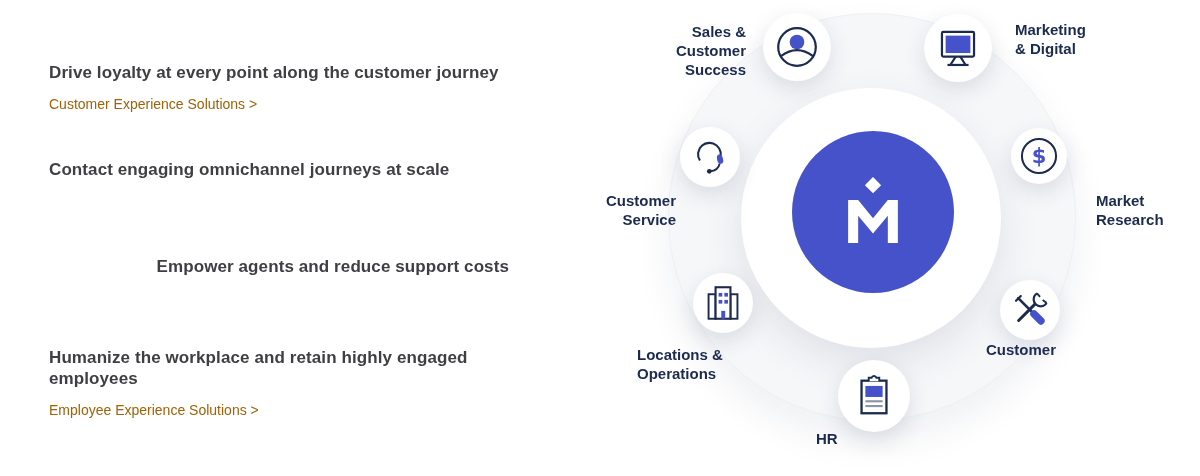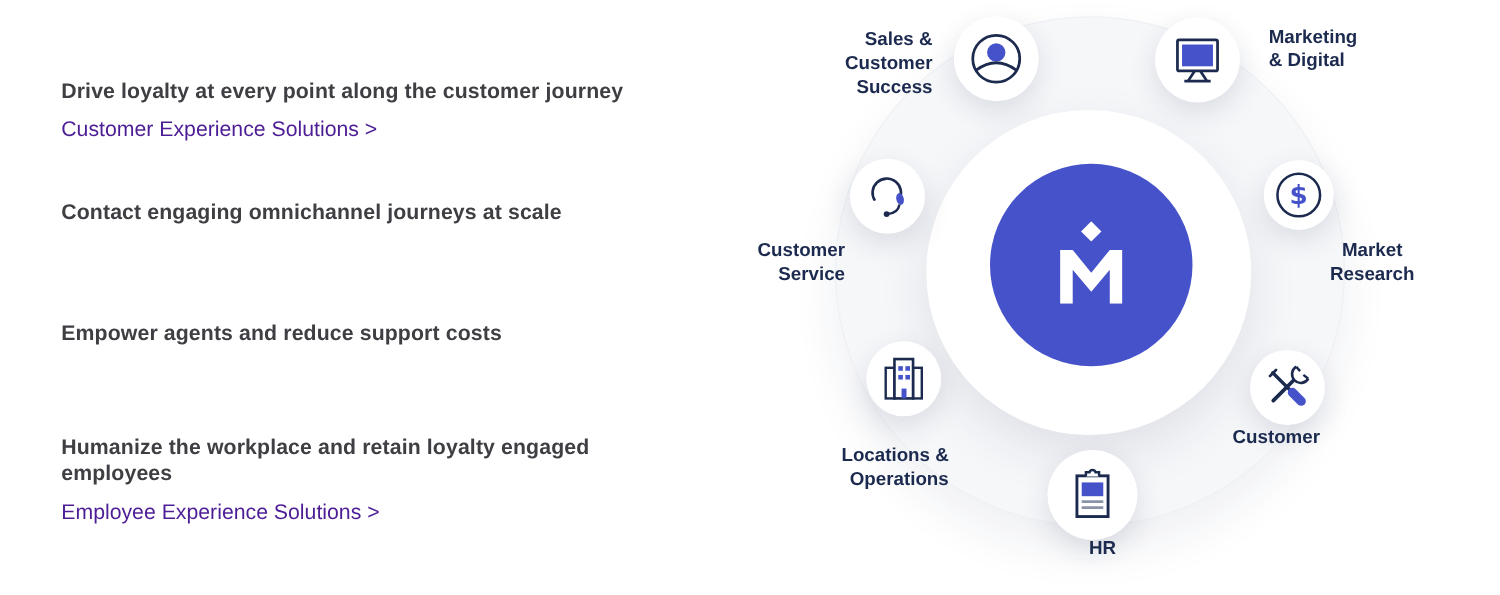--- a/index.html
+++ b/index.html
@@ -8,24 +8,24 @@
   .canvas { position:relative; width:1200px; height:476px; background:#ffffff; overflow:hidden; }
 
   
   .solutions { position:absolute; left:37px; top:0; width:480px; height:464px;margin-left:12px; }
   .solution { position:absolute; left:0; width:460px; }
   .solution h3 {
     font-size:17px; line-height:21px; font-weight:700; color:#3e3e43;
     letter-spacing:.1px; margin-bottom:11px;
   }
   .solution a {
-    display:inline-block; font-size:17px; line-height:20px; color:#4c1d95;
+    display:inline-block; font-size:14px; line-height:20px; color:#a16207;
     text-decoration:none; cursor:pointer;
   }
-  .s0 { top:62px; } .s1 { top:159px; } .s2 { top:256px; } .s3 { top:347px; }
+  .s0 { top:62px; } .s1 { top:159px; } .s2 { top:256px;text-align:right; } .s3 { top:347px; }
 
   
   .diagram { position:absolute; left:580px; top:0; width:620px; height:476px; }
   .circle { position:absolute; border-radius:50%; }
   .outer-ring {
     left:88px; top:13px; width:408px; height:408px;
     background:#f6f7f9; border:1px solid #eef0f4;
     box-shadow:0 18px 38px rgba(27,42,78,.07);
   }
   .inner-circle {
@@ -49,44 +49,44 @@
   .n-hr       { left:258px; top:360px; width:72px; height:72px; }
   .n-locations{ left:113px; top:273px; width:60px; height:60px; }
   .n-service  { left:100px; top:127px; width:60px; height:60px; }
 
   .node-label {
     position:absolute; font-size:15px; line-height:19px; font-weight:700;
     color:#1b2a4e; white-space:pre-line;
   }
   .l-sales    { right:454px; top:22px;  text-align:right; }
   .l-marketing{ left:420px;  top:20px;  text-align:left;margin-left:15px; }
-  .l-research { left:484px;  top:191px; text-align:center; }
+  .l-research { left:516px;  top:191px; text-align:left; }
   .l-product  { left:381px;  top:340px; width:120px; text-align:center; }
-  .l-hr       { left:252px;  top:429px; width:100px; text-align:center; }
-  .l-locations{ left:57px;   top:355px; width:122px; text-align:right; }
+  .l-hr       { left:236px;  top:429px; width:100px; text-align:left; }
+  .l-locations{ left:57px;   top:345px; width:122px; text-align:left; }
   .l-service  { right:524px; top:191px; text-align:right; }
 </style>
 </head>
 <body>
 
 <div class="canvas">
 
   <section class="solutions">
     <div class="solution s0">
       <h3>Drive loyalty at every point along the customer journey</h3>
       <a href="#">Customer Experience Solutions &gt;</a>
     </div>
     <div class="solution s1">
       <h3>Contact engaging omnichannel journeys at scale</h3>
     </div>
     <div class="solution s2">
       <h3>Empower agents and reduce support costs</h3>
     </div>
     <div class="solution s3">
-      <h3>Humanize the workplace and retain loyalty engaged employees</h3>
+      <h3>Humanize the workplace and retain highly engaged employees</h3>
       <a href="#">Employee Experience Solutions &gt;</a>
     </div>
   </section>
 
   <section class="diagram">
     <div class="circle outer-ring"></div>
     <div class="circle inner-circle"></div>
 
     <div class="circle hub">
       <svg width="50" height="66" viewBox="0 0 52 69" style="margin-top:-4px">

